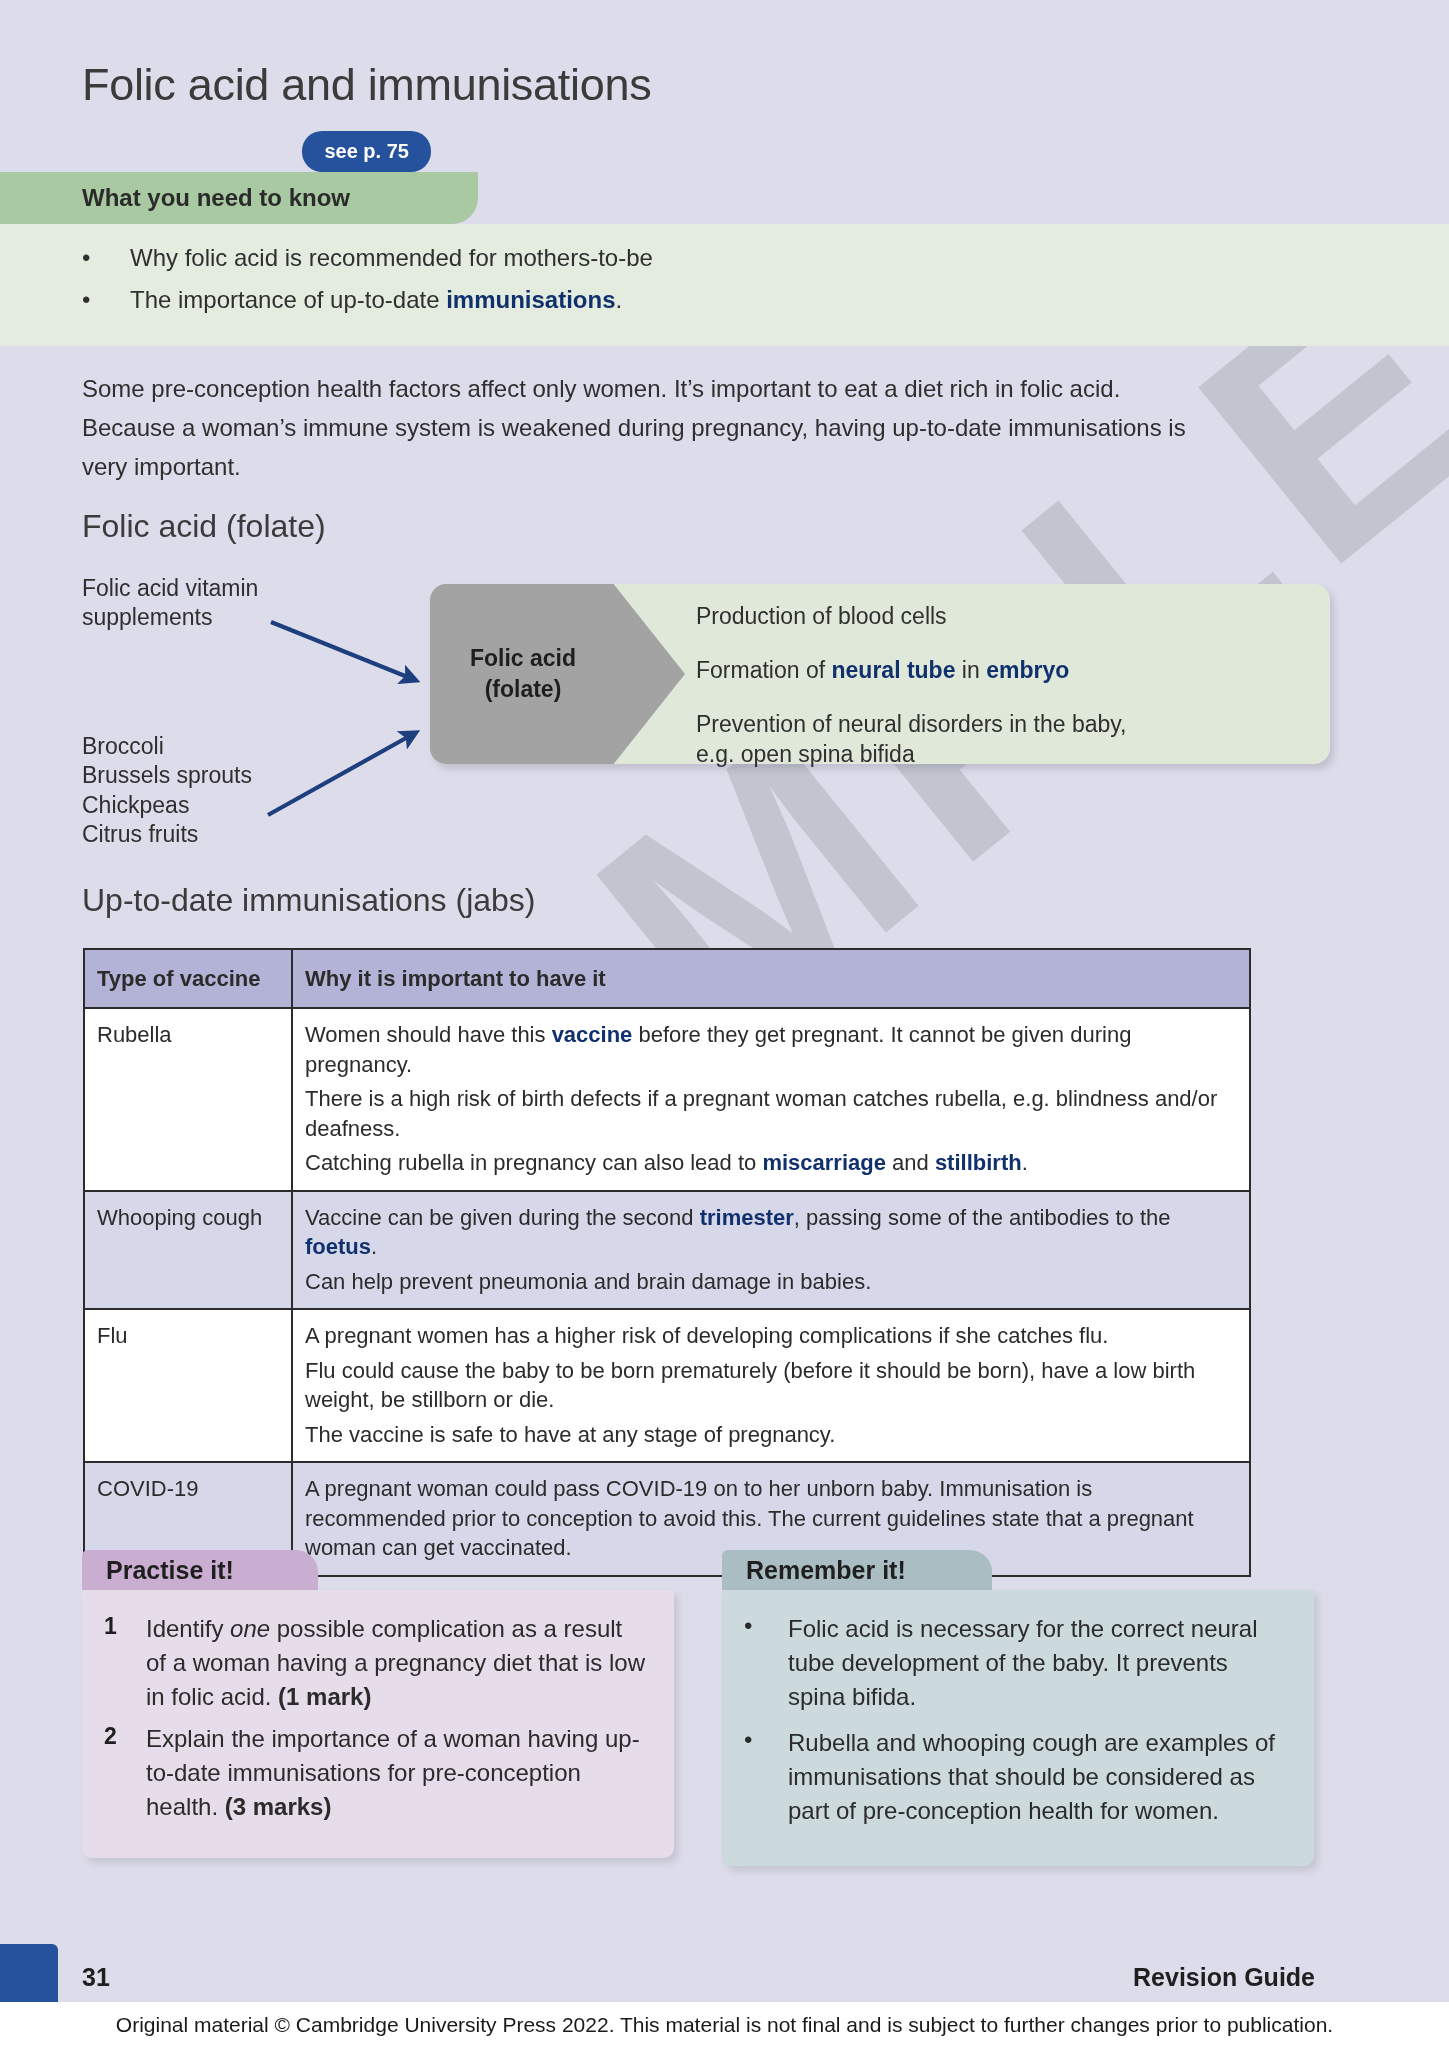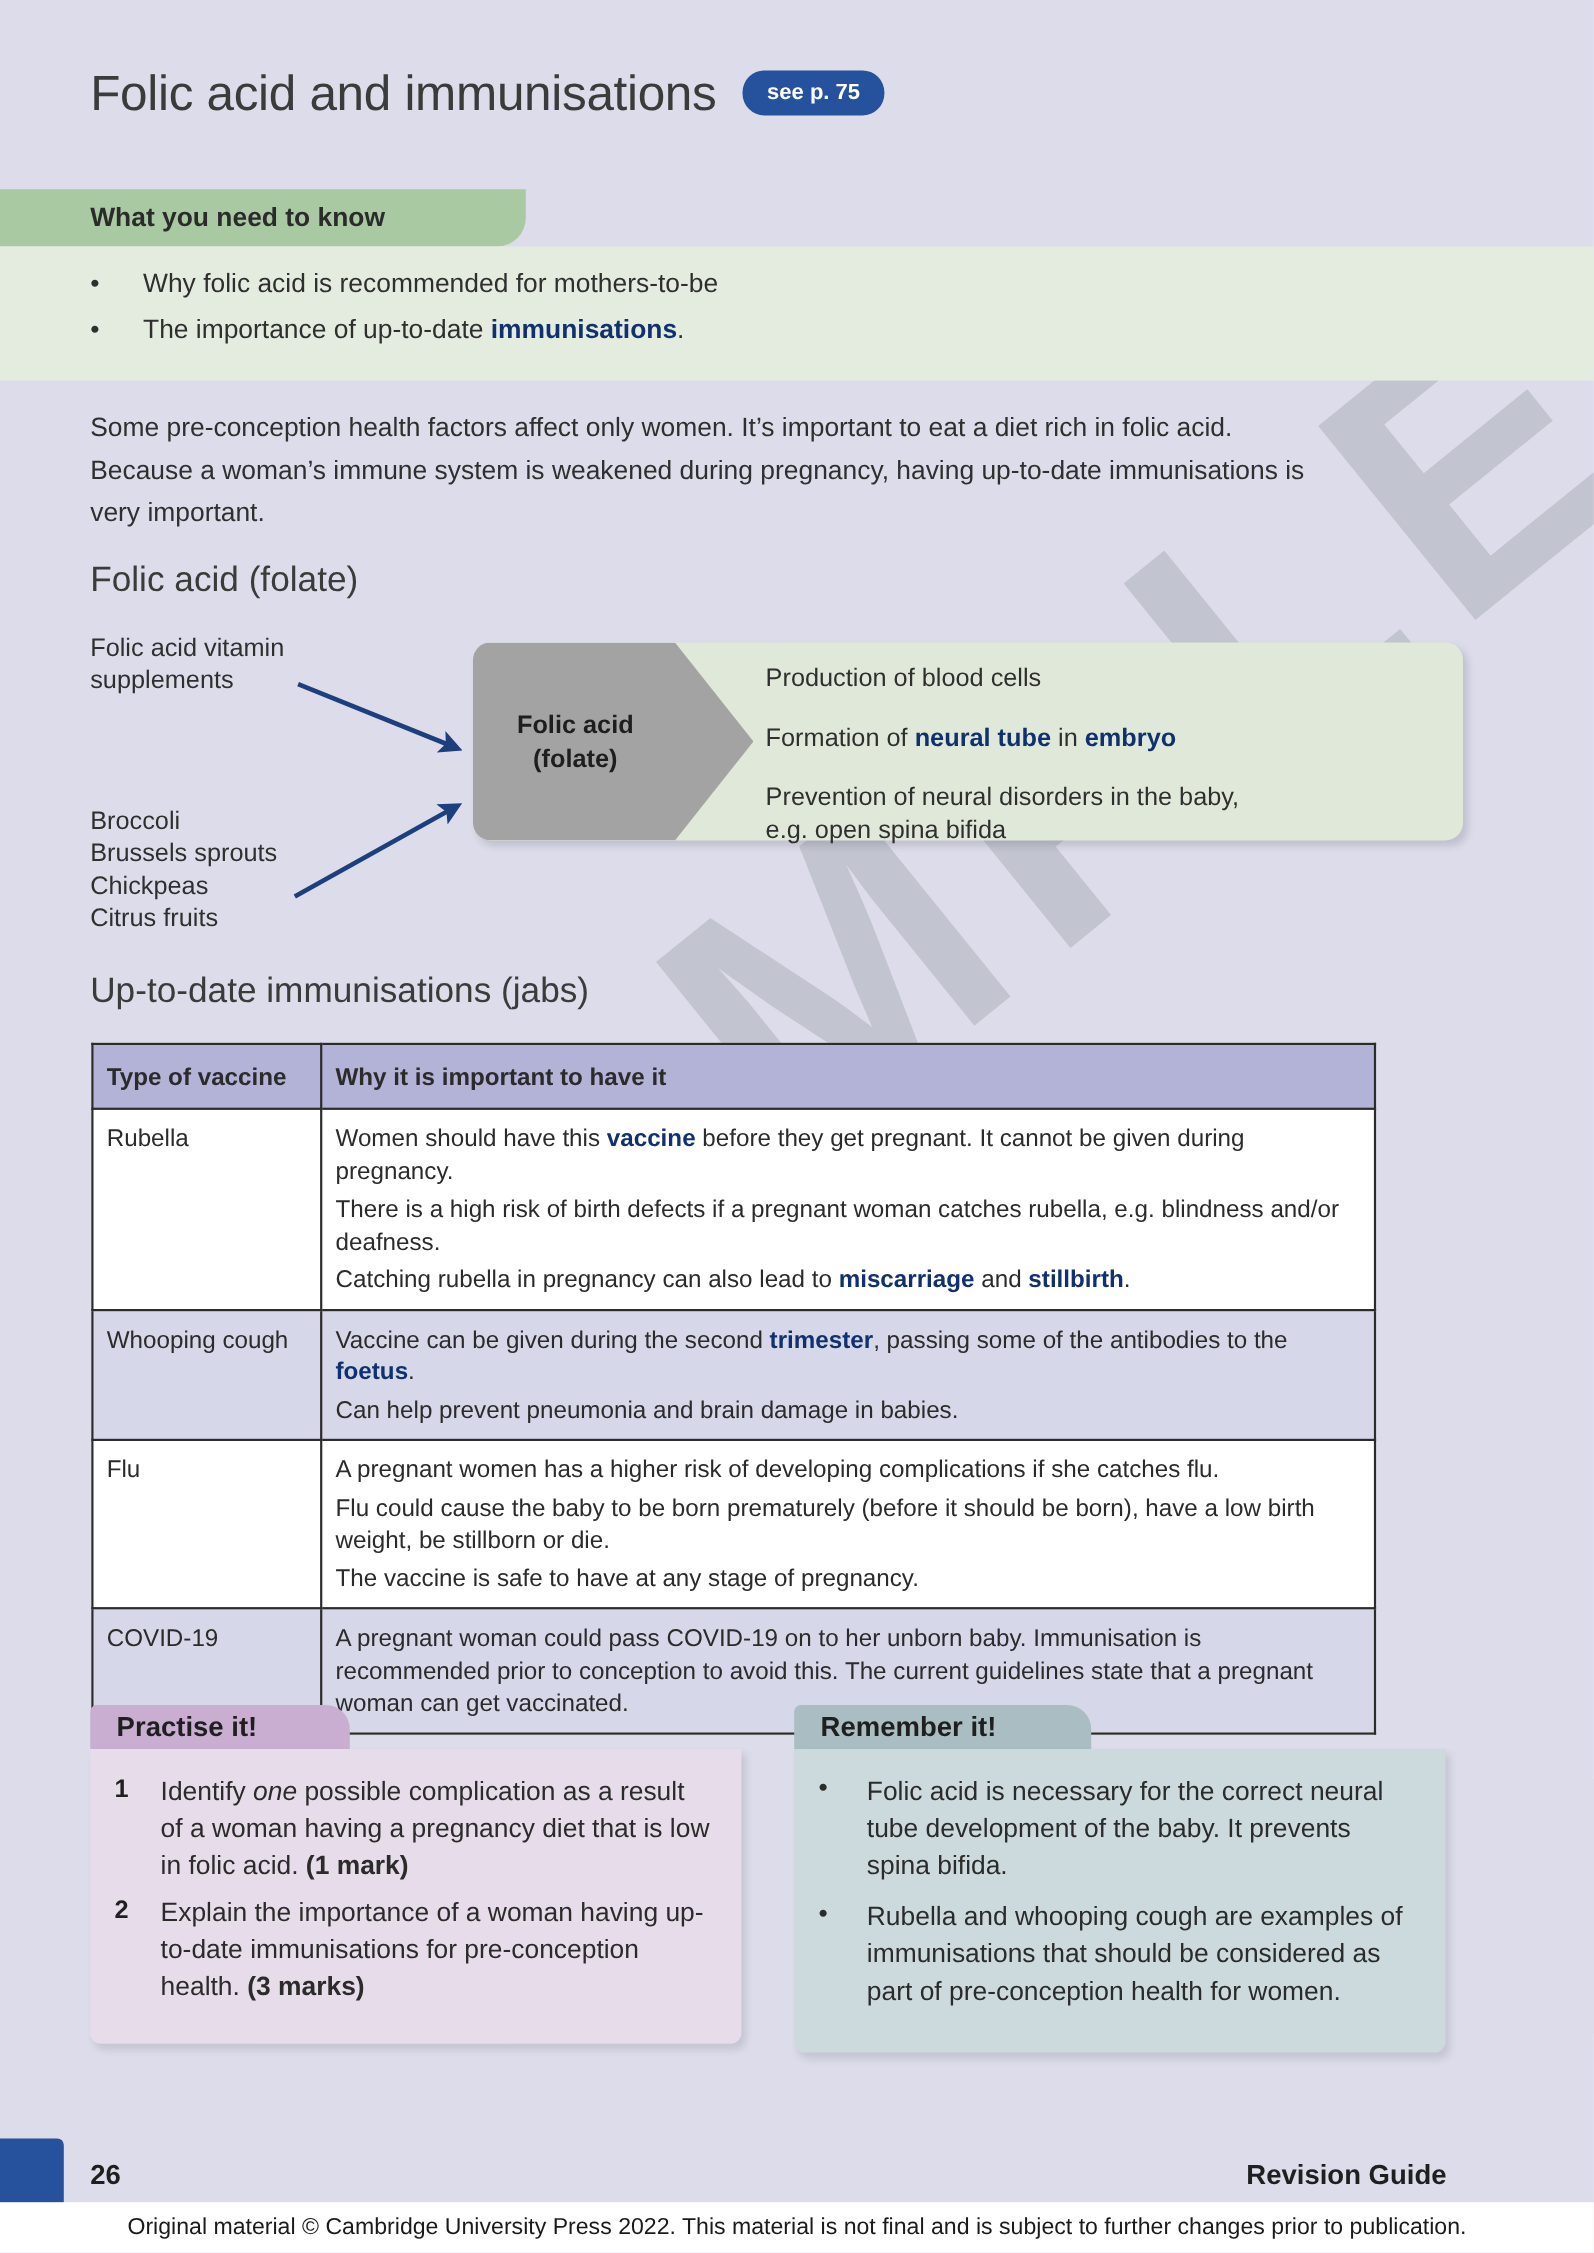--- a/index.html
+++ b/index.html
@@ -46,20 +46,21 @@
   }
 
   
   #title-row {
     position: absolute;
     left: 82px; top: 62px;
     display: flex;
     align-items: center;
     gap: 24px;
     z-index: 10;
+    flex-direction: column;
   }
   #page-title {
     font-size: 45px;
     font-weight: 400;
     color: #3b3b3b;
     letter-spacing: -0.3px;
     line-height: 1;
   }
   #see-badge {
     background: #26519c;
@@ -444,20 +445,20 @@
         <div class="r-text">Folic acid is necessary for the correct neural tube development of the baby. It prevents spina bifida.</div>
       </div>
       <div class="r-row">
         <div class="r-bullet">•</div>
         <div class="r-text">Rubella and whooping cough are examples of immunisations that should be considered as part of pre-conception health for women.</div>
       </div>
     </div>
   </div>
 
   <div id="page-num-block"></div>
-  <div id="page-num">26</div>
+  <div id="page-num">31</div>
   <div id="revision-guide">Revision Guide</div>
 
   <div id="copyright-bar">
     <div id="copyright-text">Original material © Cambridge University Press 2022. This material is not final and is subject to further changes prior to publication.</div>
   </div>
 
 </div>
 
 </body></html>

